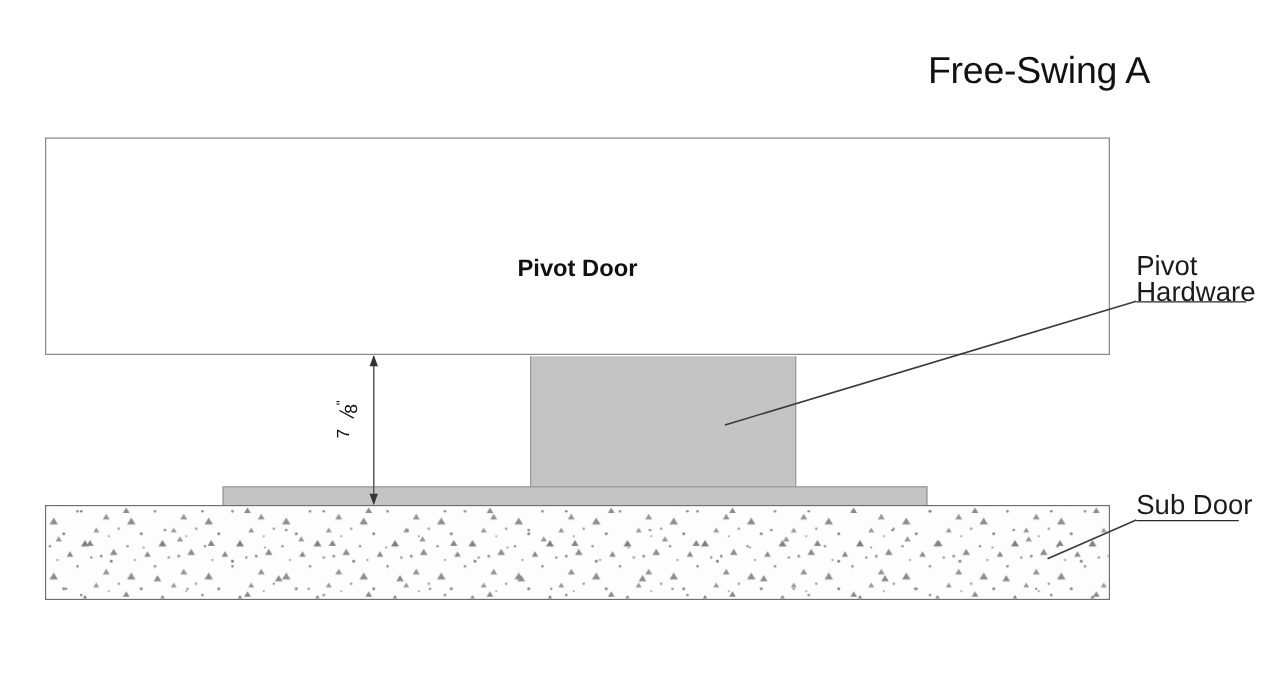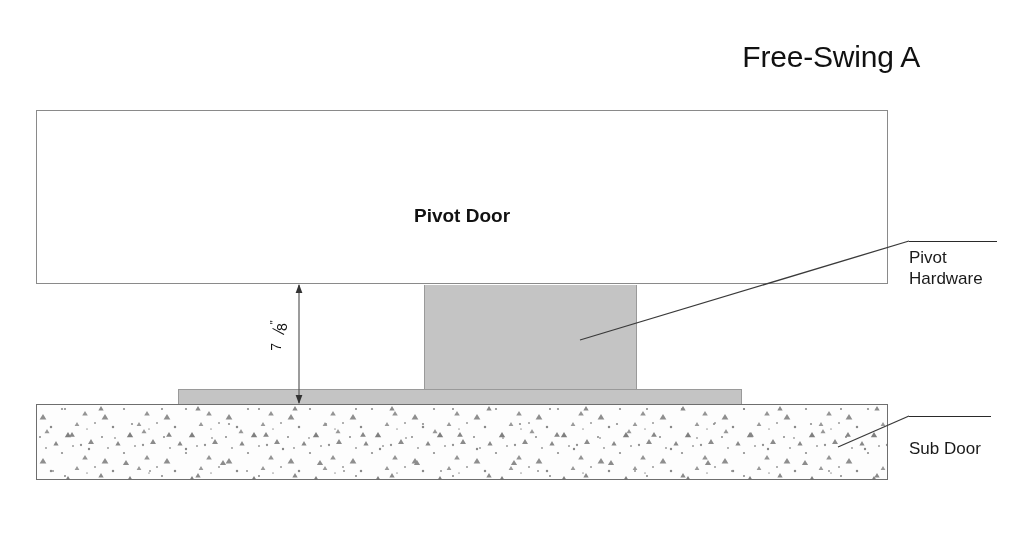--- a/index.html
+++ b/index.html
@@ -87,25 +87,24 @@
     position: absolute;
     left: 46px;
     top: 482px;
     font-size: 12.5px;
     line-height: 16px;
     color: #111111;
   }
   #note-block div:first-child { padding-left: 10px; }
   .callout-text {
     position: absolute;
-    font-size: 17px;
+    font-size: 22px;
     line-height: 21px;
     color: #1a1a1a;
     white-space: nowrap;
-    margin-top: 45px;
   }
   #pivot-hardware-callout { left: 909px; top: 202px; }
   #sub-floor-callout { left: 909px; top: 393px; }
   .underline-seg {
     position: absolute;
     height: 0;
     border-top: 1.4px solid #2a2a2a;
   }
   #hardware-underline { left: 909px; top: 241px; width: 88px; }
   #subfloor-underline { left: 909px; top: 416px; width: 82px; }

